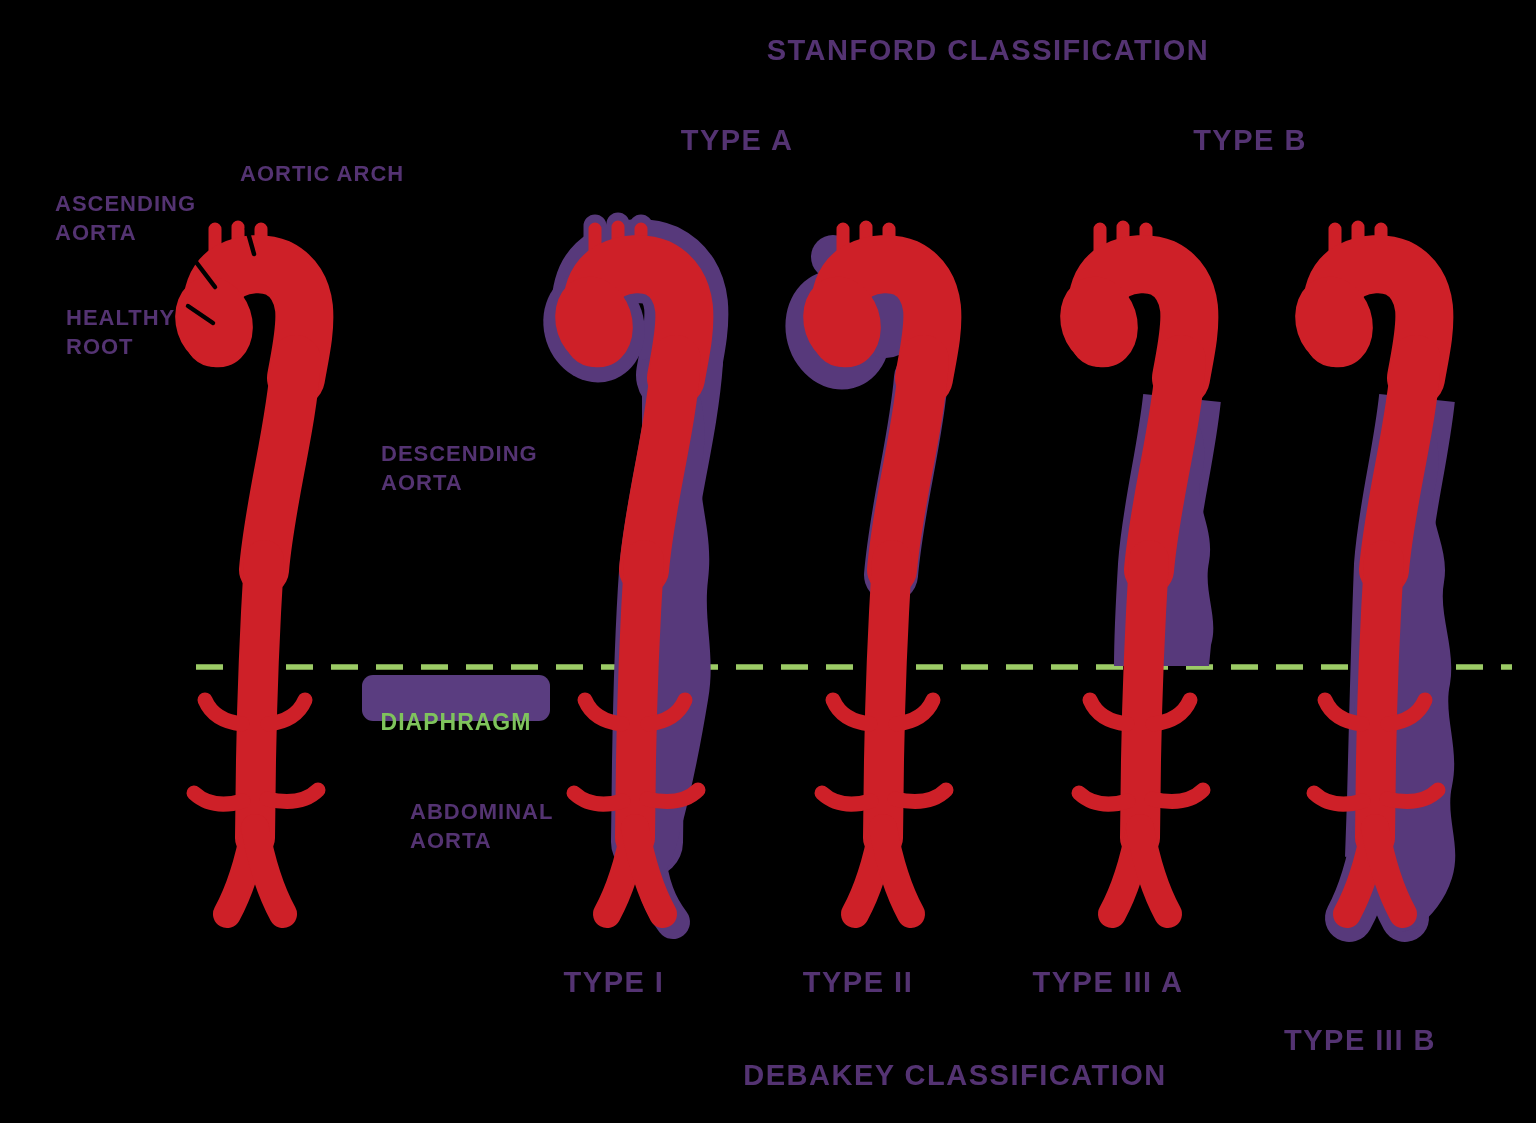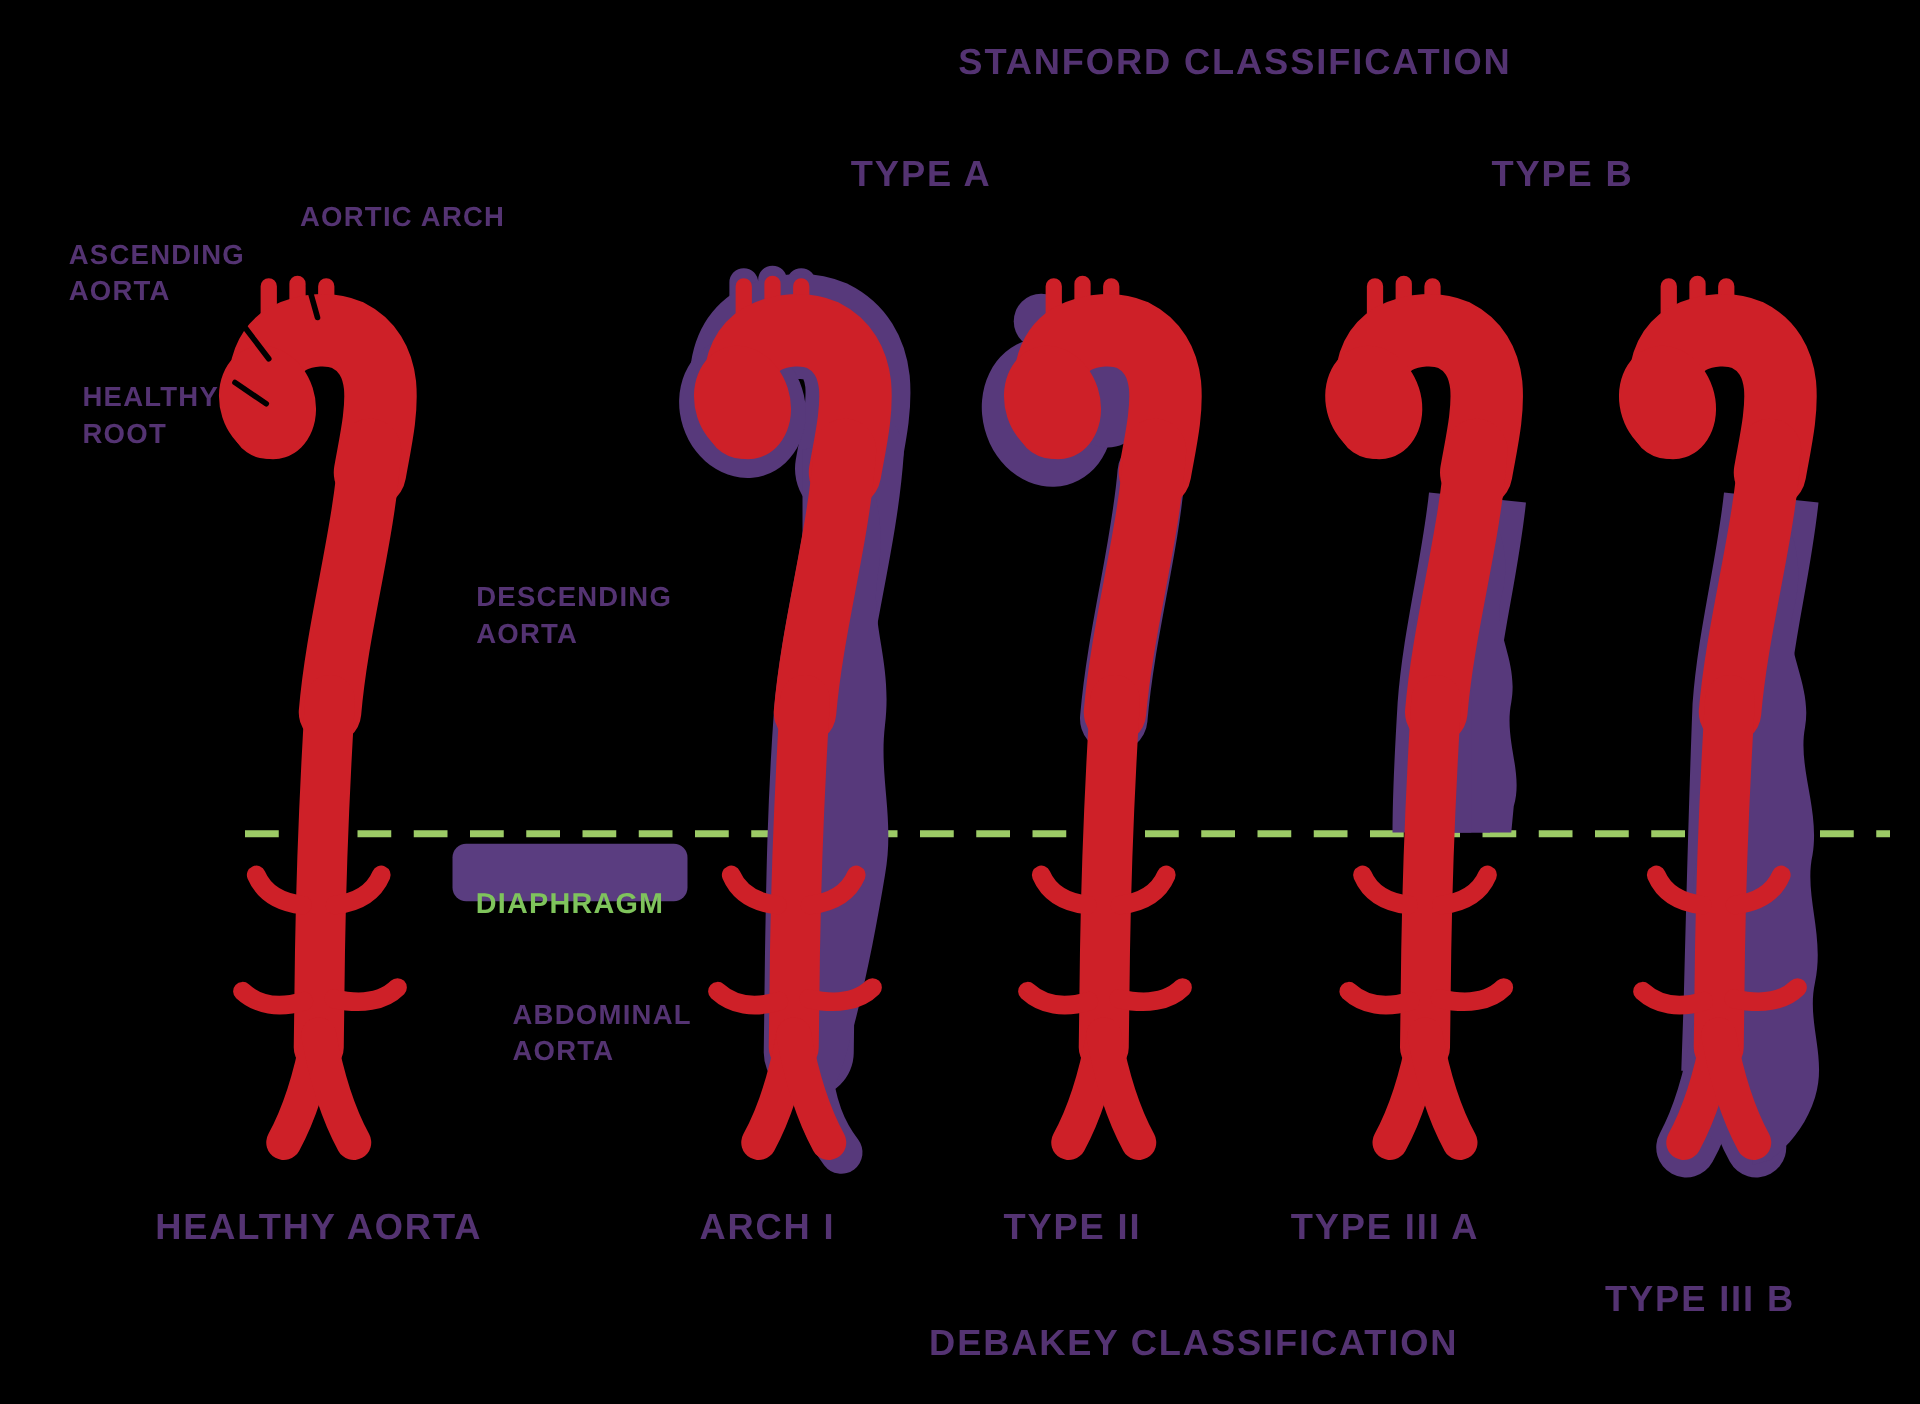--- a/index.html
+++ b/index.html
@@ -125,28 +125,27 @@
     </g>
   </svg>
 
   <div class="lbl title" style="left:988px;top:31px;">STANFORD CLASSIFICATION</div>
   <div class="lbl typetop" style="left:737px;top:121px;">TYPE A</div>
   <div class="lbl typetop" style="left:1250px;top:121px;">TYPE B</div>
 
   <div class="lbl side" style="left:240px;top:159px;white-space:nowrap;">AORTIC ARCH</div>
   <div class="lbl side" style="left:55px;top:189px;width:160px;">ASCENDING AORTA</div>
   <div class="lbl side" style="left:66px;top:303px;width:110px;">HEALTHY ROOT</div>
-  <div class="lbl side" style="left:381px;top:463px;width:175px;">DESCENDING AORTA</div>
+  <div class="lbl side" style="left:381px;top:439px;width:175px;">DESCENDING AORTA</div>
   <div class="lbl side" style="left:381px;top:797px;width:175px;margin-left:29px;">ABDOMINAL AORTA</div>
 
   <div class="badge">
     <span>DIAPHRAGM</span>
   </div>
 
-  <div class="lbl bottom" style="left:255px;top:963px;">HEALTHY AORTA</div>
-  <div class="lbl bottom" style="left:614px;top:963px;">ARCH I</div>
+  <div class="lbl bottom" style="left:614px;top:963px;">TYPE I</div>
   <div class="lbl bottom" style="left:858px;top:963px;">TYPE II</div>
   <div class="lbl bottom" style="left:1108px;top:963px;">TYPE III A</div>
   <div class="lbl bottom" style="left:1360px;top:989px;margin-top:32px;">TYPE III B</div>
 
   <div class="lbl title" style="left:955px;top:1056px;">DEBAKEY CLASSIFICATION</div>
 
 </div>
 
 </body></html>

